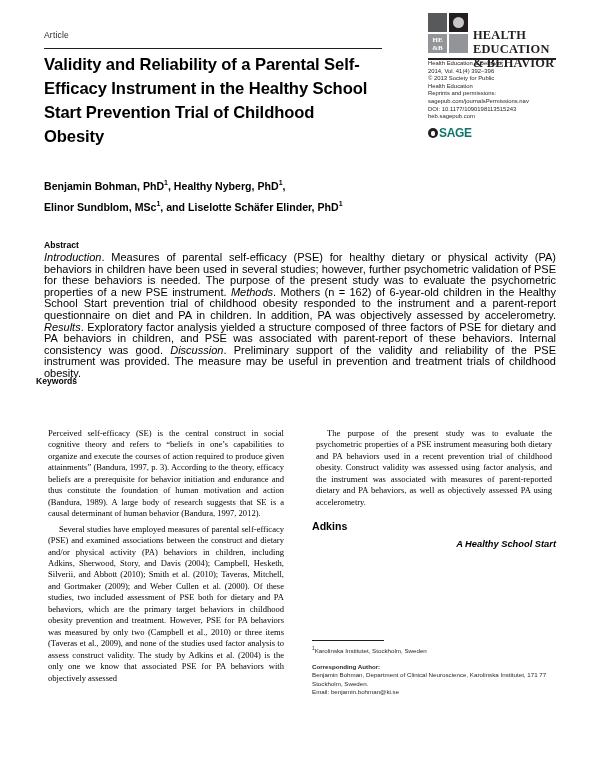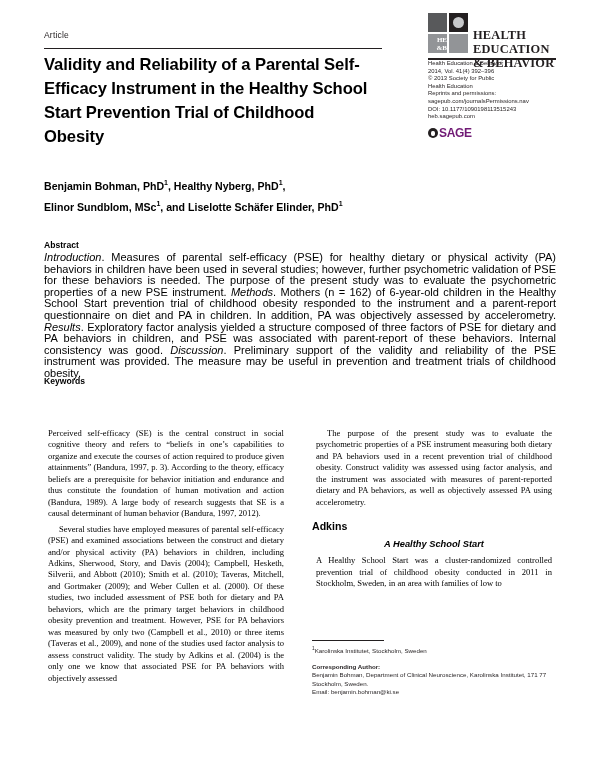--- a/index.html
+++ b/index.html
@@ -82,21 +82,21 @@
     background: #c7c8ca;
     border-radius: 50%;
   }
   .lg-heb {
     background: #929497;
     color: #ffffff;
     font-family: "Liberation Serif", serif;
     font-weight: bold;
     font-size: 7px;
     line-height: 8px;
-    text-align: right;
+    text-align: center;
     padding-top: 2px;
     box-sizing: border-box;
   }
   .logo-words {
     position: absolute;
     left: 45px;
     top: 16px;
     font-family: "Liberation Serif", serif;
     font-weight: bold;
     font-size: 12.4px;
@@ -147,21 +147,21 @@
     left: 3px; top: 2.5px;
     width: 4px; height: 5px;
     background: #ffffff;
     border-radius: 40%;
   }
   .sage-word {
     font-family: "Liberation Sans", sans-serif;
     font-weight: bold;
     font-size: 12px;
     letter-spacing: -0.3px;
-    color: #701a75;
+    color: #0f766e;
   }
 
   
   .title {
     position: absolute;
     left: 44px;
     top: 53px;
     width: 330px;
     font-family: "Liberation Sans", sans-serif;
     font-weight: bold;
@@ -201,21 +201,21 @@
     font-family: "Liberation Sans", sans-serif;
     font-size: 11px;
     line-height: 11.6px;
     text-align: justify;
     color: #000000;
   }
   .abstract-body i { font-style: italic; }
 
   .keywords-heading {
     position: absolute;
-    left: 44px;
+    left: 36px;
     top: 376px;
     font-family: "Liberation Sans", sans-serif;
     font-weight: bold;
     font-size: 8.6px;
     color: #000000;
   }
   .keywords-body {
     position: absolute;
     left: 44px;
     top: 388px;
@@ -250,21 +250,21 @@
     margin: 11px 0 3px 0;
     text-align: left;
   }
   .sub-heading {
     font-family: "Liberation Sans", sans-serif;
     font-style: italic;
     font-weight: bold;
     font-size: 9.3px;
     line-height: 13px;
     margin: 5px 0 2px 0;
-    text-align: center;
+    text-align: right;
   }
 
   
   .footnote {
     position: absolute;
     left: 312px;
     top: 640px;
     width: 244px;
     font-family: "Liberation Sans", sans-serif;
     font-size: 6.2px;
@@ -338,21 +338,20 @@
 
   <div class="col col-left">
     <p>Perceived self-efficacy (SE) is the central construct in social cognitive theory and refers to “beliefs in one’s capabilities to organize and execute the courses of action required to produce given attainments” (Bandura, 1997, p. 3). According to the theory, efficacy beliefs are a prerequisite for behavior initiation and endurance and thus constitute the foundation of human motivation and action (Bandura, 1989). A large body of research suggests that SE is a causal determinant of human behavior (Bandura, 1997, 2012).</p>
     <p class="indent">Several studies have employed measures of parental self-efficacy (PSE) and examined associations between the construct and dietary and/or physical activity (PA) behaviors in children, including Adkins, Sherwood, Story, and Davis (2004); Campbell, Hesketh, Silverii, and Abbott (2010); Smith et al. (2010); Taveras, Mitchell, and Gortmaker (2009); and Weber Cullen et al. (2000). Of these studies, two included assessment of PSE both for dietary and PA behaviors, which are the primary target behaviors in childhood obesity prevention and treatment. However, PSE for PA behaviors was measured by only two (Campbell et al., 2010) or three items (Taveras et al., 2009), and none of the studies used factor analysis to assess construct validity. The study by Adkins et al. (2004) is the only one we know that associated PSE for PA behaviors with objectively assessed</p>
   </div>
 
   <div class="col col-right">
     <p class="indent">The purpose of the present study was to evaluate the psychometric properties of a PSE instrument measuring both dietary and PA behaviors used in a recent prevention trial of childhood obesity. Construct validity was assessed using factor analysis, and the instrument was associated with measures of parent-reported dietary and PA behaviors, as well as objectively assessed PA using accelerometry.</p>
     <div class="sec-heading">Adkins</div>
     <div class="sub-heading">A Healthy School Start</div>
-    <p>A Healthy School Start was a cluster-randomized controlled prevention trial of childhood obesity conducted in 2011 in Stockholm, Sweden, in an area with families of low to</p>
   </div>
 
   <div class="footnote">
     <div class="footnote-rule"></div>
     <div><sup>1</sup><span>Karolinska Institutet, Stockholm, Sweden</span></div>
     <div class="corr-title">Corresponding Author:</div>
     <div>Benjamin Bohman, Department of Clinical Neuroscience, Karolinska Institutet, 171 77 Stockholm, Sweden.</div>
     <div>Email: benjamin.bohman@ki.se</div>
   </div>
 

